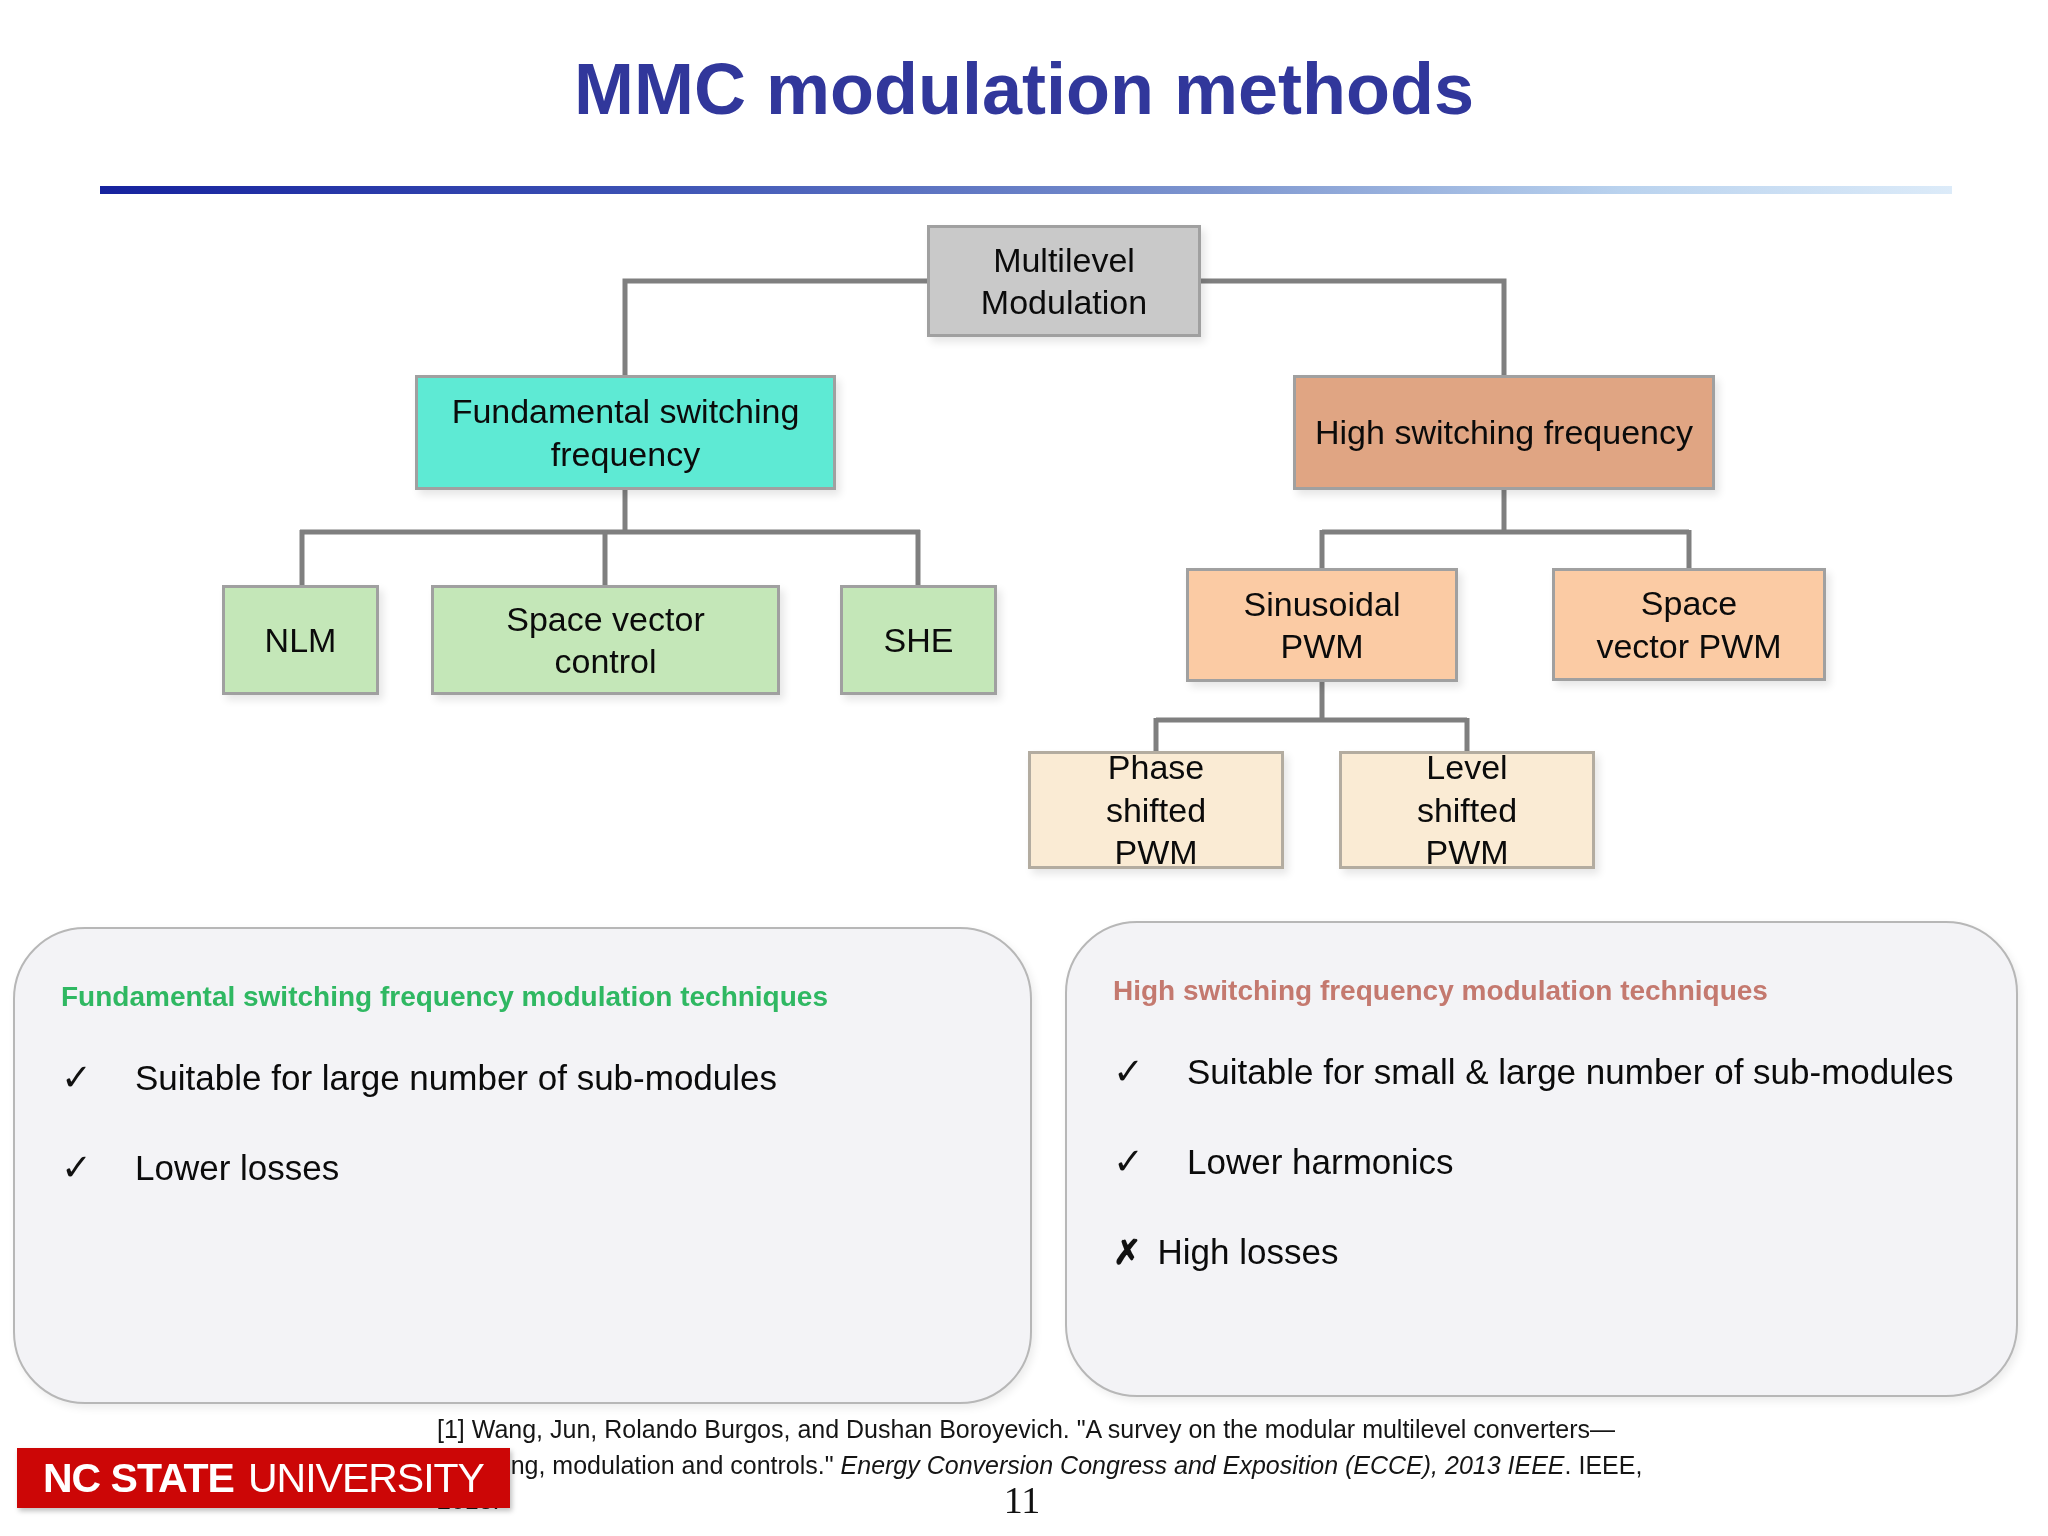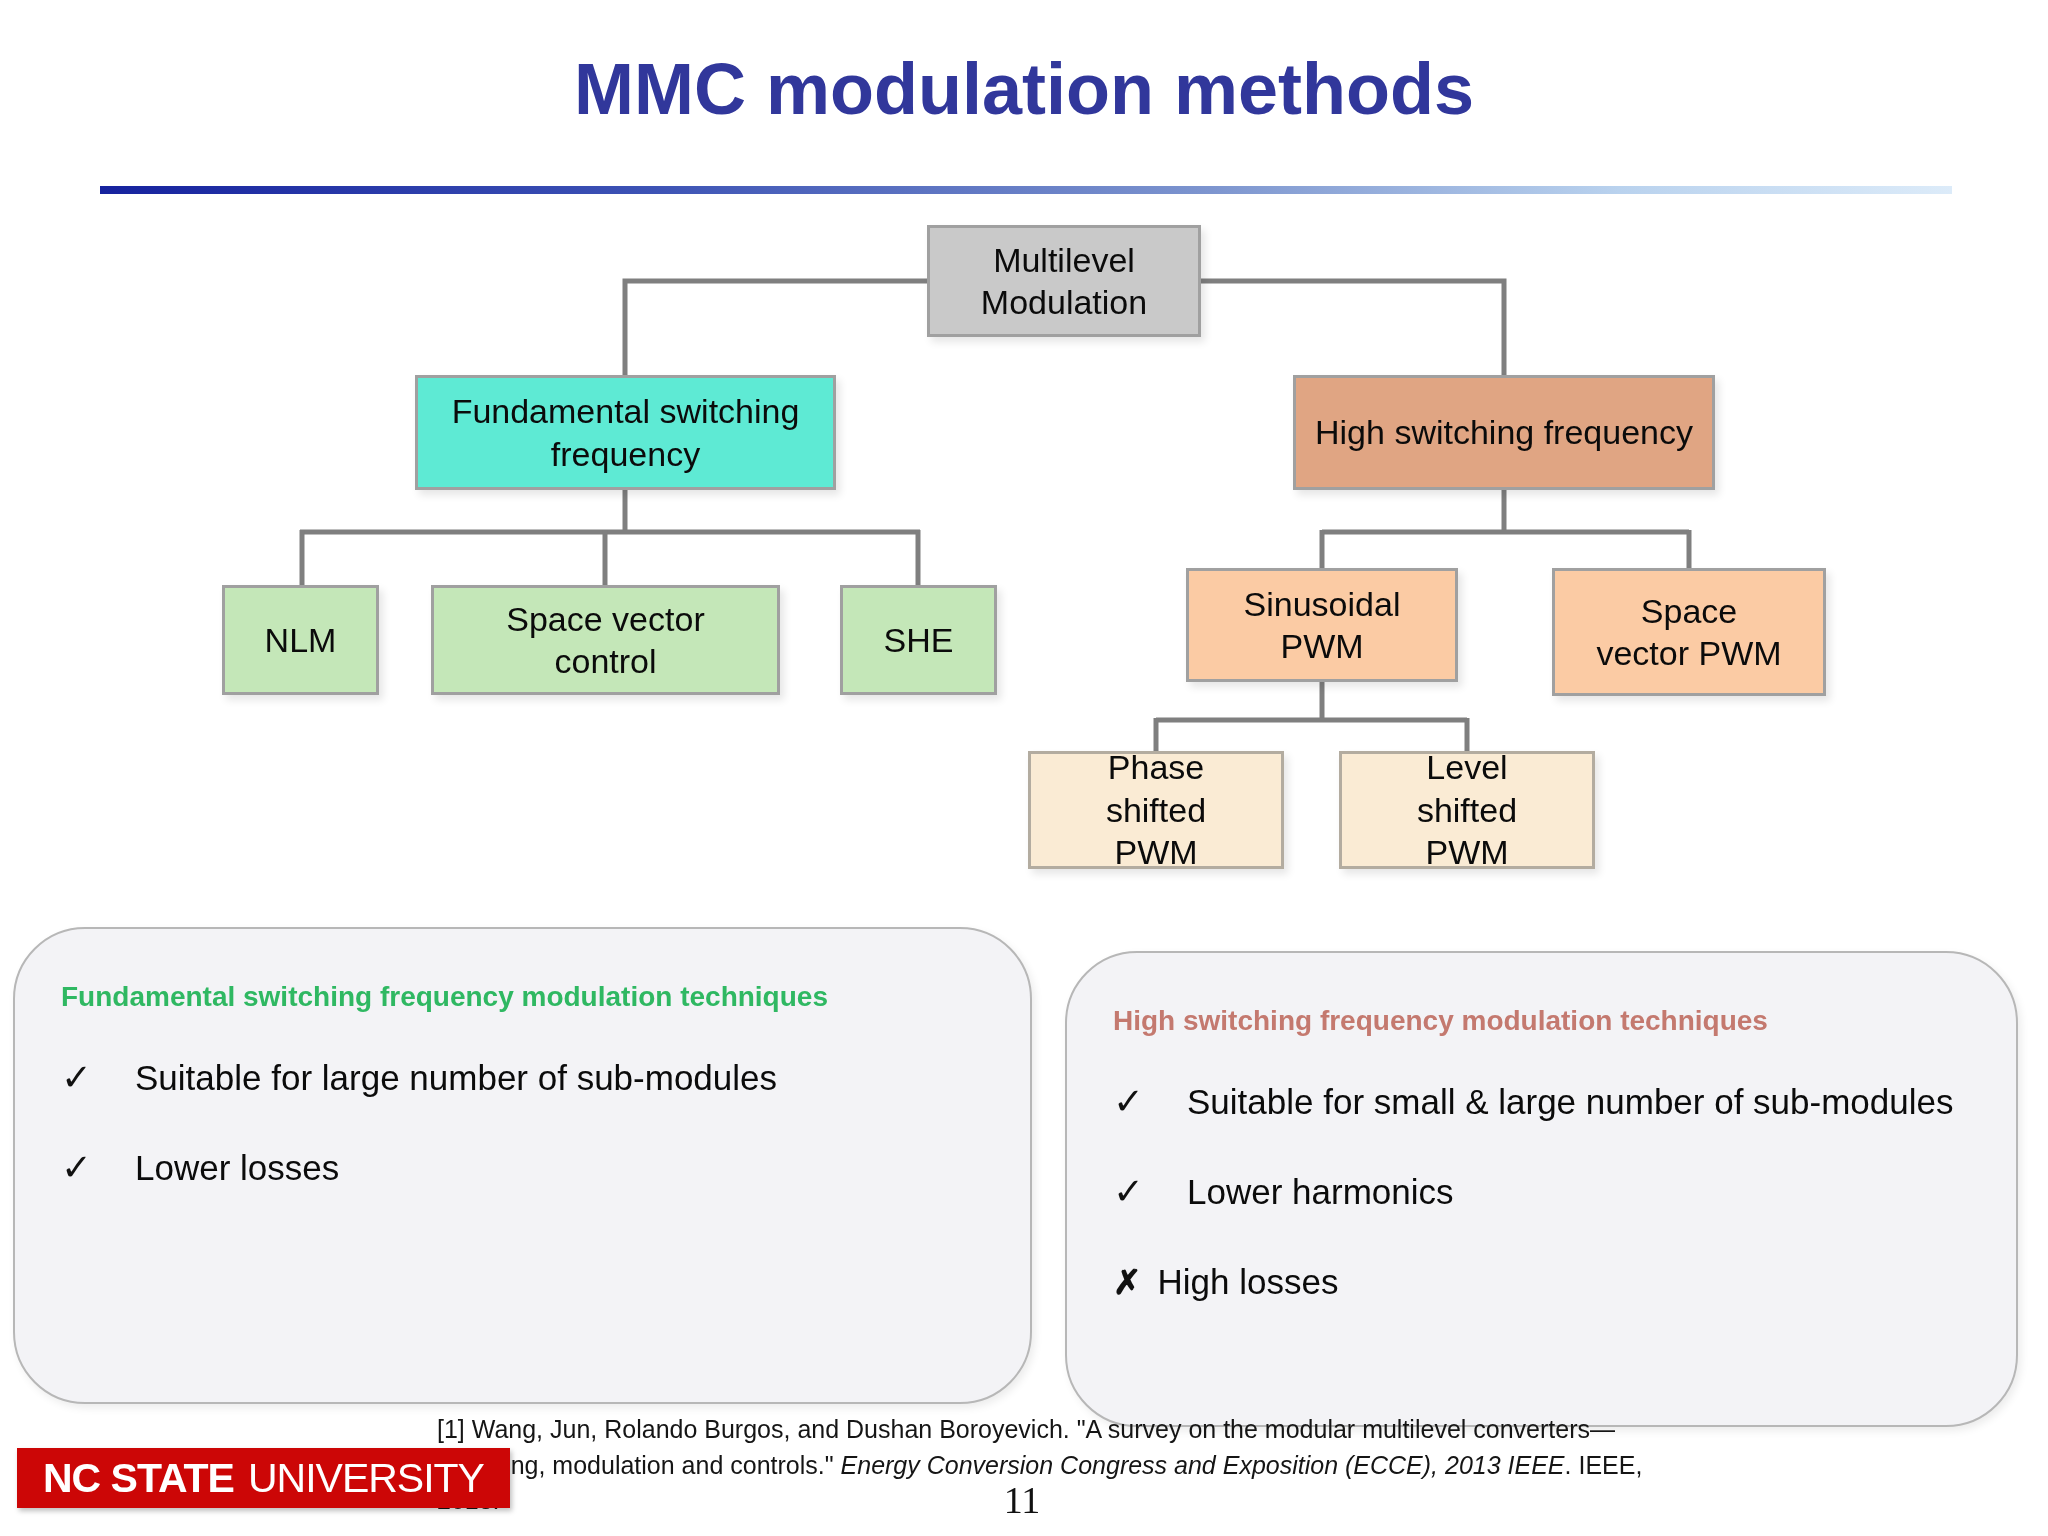--- a/index.html
+++ b/index.html
@@ -44,35 +44,35 @@
     padding: 0 18px;
     box-shadow: 4px 5px 8px rgba(0,0,0,0.10);
   }
   #node-multilevel  { left: 927px;  top: 225px; width: 274px; height: 112px; background: #C9C9C9; }
   #node-fundamental { left: 415px;  top: 375px; width: 421px; height: 115px; background: #5eead4; }
   #node-high        { left: 1293px; top: 375px; width: 422px; height: 115px; background: #E0A583; }
   #node-nlm         { left: 222px;  top: 585px; width: 157px; height: 110px; background: #C4E7B8; }
   #node-svc         { left: 431px;  top: 585px; width: 349px; height: 110px; background: #C4E7B8; padding: 0 45px; }
   #node-she         { left: 840px;  top: 585px; width: 157px; height: 110px; background: #C4E7B8; }
   #node-spwm        { left: 1186px; top: 568px; width: 272px; height: 114px; background: #FBCBA4; padding: 8px 40px; }
-  #node-svpwm       { left: 1552px; top: 568px; width: 274px; height: 128px; background: #FBCBA4; padding: 0 40px; }
+  #node-svpwm       { left: 1552px; top: 568px; width: 274px; height: 113px; background: #FBCBA4; padding: 0 40px; }
   #node-pspwm       { left: 1028px; top: 751px; width: 256px; height: 118px; background: #FAEBD4; border-color: #B3ACA0; padding: 5px 30px; }
   #node-lspwm       { left: 1339px; top: 751px; width: 256px; height: 118px; background: #FAEBD4; border-color: #B3ACA0; padding: 0 30px; }
 
   
   .panel {
     position: absolute;
     background: #F3F3F6;
     border: 2px solid #B7B7B7;
     border-radius: 72px;
     padding: 42px 46px 0 46px;
     box-shadow: 3px 4px 8px rgba(0,0,0,0.08);
   }
   #panel-left  { left: 13px;   top: 927px; width: 1019px; height: 477px; }
-  #panel-right { left: 1065px; top: 921px; width: 953px;  height: 476px; margin-top: 30px; }
+  #panel-right { left: 1065px; top: 921px; width: 953px;  height: 476px; }
   .panel-heading {
     font-size: 28px;
     font-weight: bold;
     line-height: 1.88;
   }
   #panel-left  .panel-heading { color: #2FB862; }
   #panel-right .panel-heading { color: #C4796F; }
   .panel-list { list-style: none; margin-top: 28px; }
   .panel-list li {
     display: flex;

